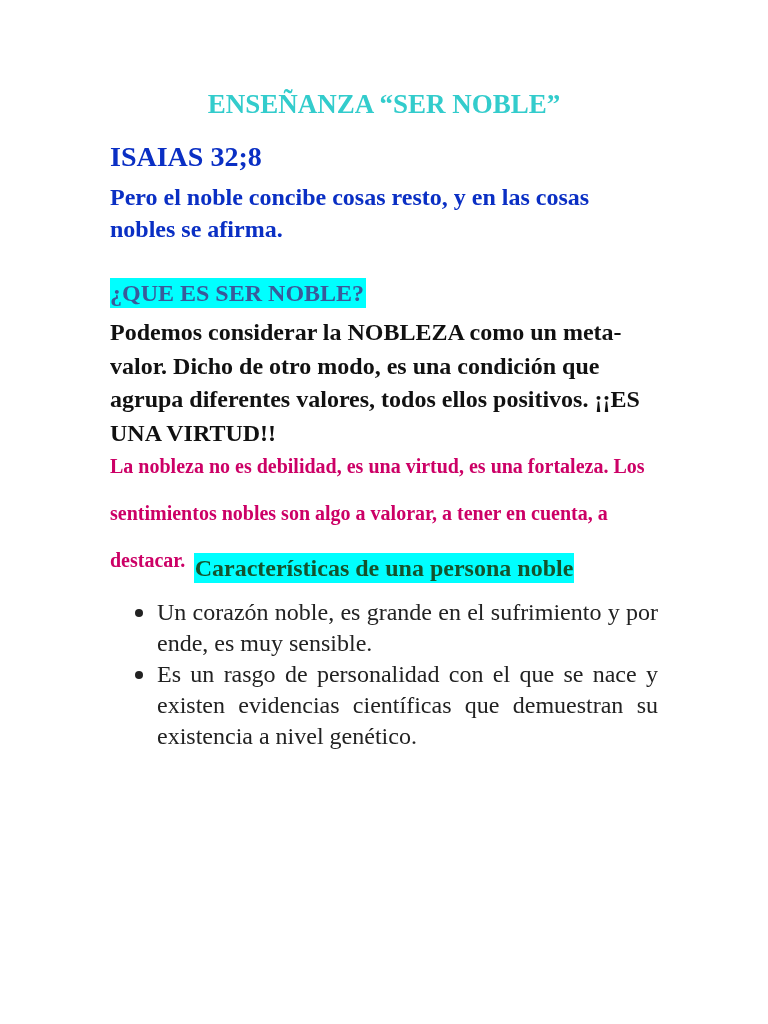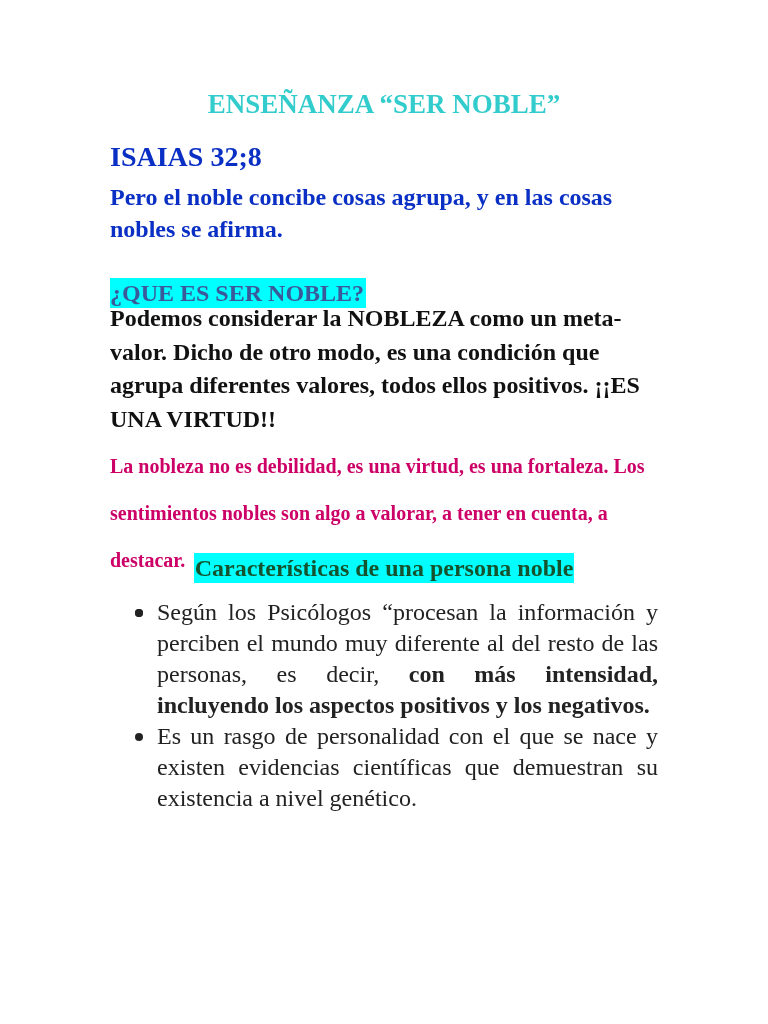--- a/index.html
+++ b/index.html
@@ -60,21 +60,21 @@
       font-weight: bold;
       color: #3a5a9a;
       line-height: 30px;
       background: #00ffff;
       padding: 0 2px 0 0;
       margin-top: 22px;
     }
     .para {
       position: absolute;
       left: 0;
-      top: 302px;
+      top: 316px;
       width: 548px;
       font-size: 24px;
       font-weight: bold;
       color: #111111;
       line-height: 33.5px;
     }
     .para-pink {
       position: absolute;
       left: 0;
       top: 443px;
@@ -132,38 +132,35 @@
     }
   </style>
 </head>
 <body>
 
 <div class="page">
   <div class="title">ENSEÑANZA “SER NOBLE”</div>
 
   <div class="ref">ISAIAS 32;8</div>
 
-  <div class="verse">Pero el noble concibe cosas agrupa, y en las cosas nobles se afirma.</div>
+  <div class="verse">Pero el noble concibe cosas resto, y en las cosas nobles se afirma.</div>
 
   <div class="heading1">¿QUE ES SER NOBLE?</div>
 
   <div class="para">Podemos considerar la NOBLEZA como un meta-valor. Dicho de otro modo, es una condición que agrupa diferentes valores, todos ellos positivos. ¡¡ES UNA VIRTUD!!</div>
 
   <div class="para-pink">La nobleza no es debilidad, es una virtud, es una fortaleza. Los sentimientos nobles son algo a valorar, a tener en cuenta, a destacar.</div>
 
   <div class="heading2-wrap">
     <span class="heading2">Características de una persona noble</span>
   </div>
 
   <ul class="bullets">
     <li>
       <span class="bullet-dot"></span>
-    </li>
-    <li>
-      <span class="bullet-dot"></span>
-      <span>Según los Psicólogos “procesan la información y perciben el mundo muy diferente al del resto de las personas, es decir, </span><span class="bold-frag">con más intensidad, incluyendo los aspectos positivos y los negativos.</span>
+      <span>Un corazón noble, es grande en el sufrimiento y por ende, es muy sensible.</span>
     </li>
     <li>
       <span class="bullet-dot"></span>
       <span>Es un rasgo de personalidad con el que se nace y existen evidencias científicas que demuestran su existencia a nivel genético.</span>
     </li>
   </ul>
 </div>
 
 </body></html>

